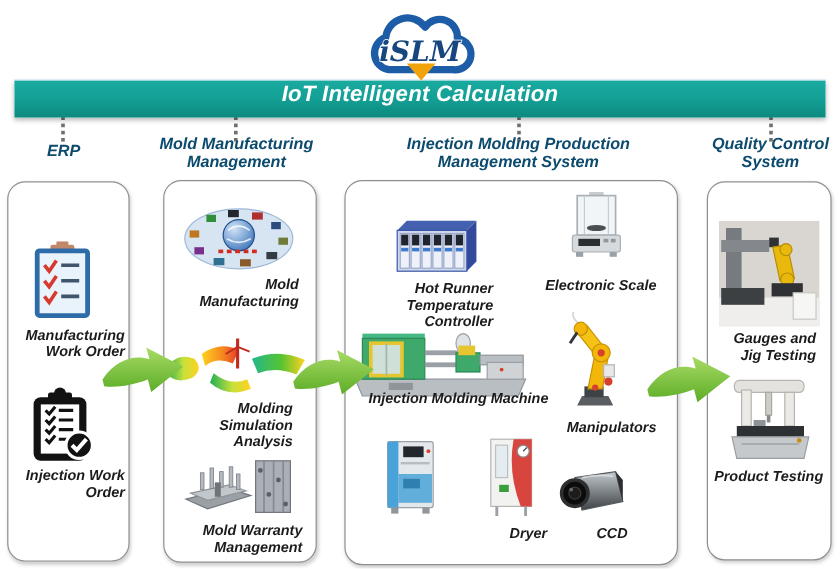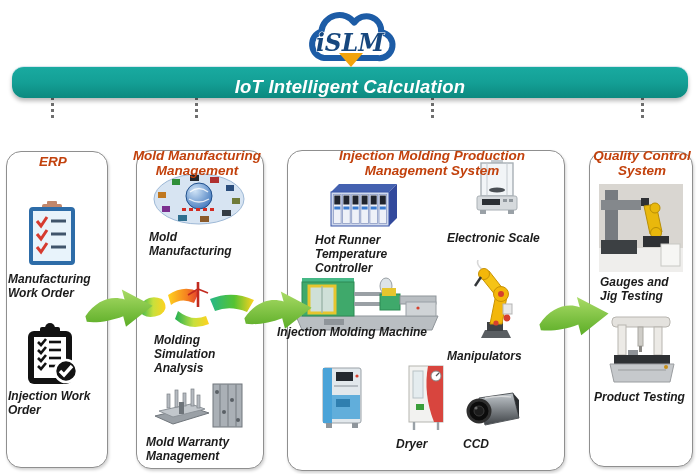--- a/index.html
+++ b/index.html
@@ -4,44 +4,44 @@
 <style>
   html,body{margin:0;padding:0;background:#ffffff;}
   .stage{
     position:relative;width:700px;height:474px;background:#ffffff;overflow:hidden;
     font-family:"Liberation Sans",sans-serif;
     font-style:italic;
   }
   .abs{position:absolute;}
   
   .banner{
-    left:12px;top:66px;width:676px;height:31px;border-radius:12px;
+    left:12px;top:66px;width:676px;height:31px;border-radius:0;
     background:linear-gradient(180deg,#19aaa0 0%,#14a096 48%,#0c897f 100%);
     border-top:1px solid #d7e6ef;
     box-shadow:0 3px 4px rgba(0,0,0,.28);
-    display:flex;align-items:flex-end;justify-content:center;z-index:4;
+    display:flex;align-items:flex-start;justify-content:center;z-index:4;
   }
   .banner-text{color:#fff;font-size:18.5px;font-weight:bold;letter-spacing:.2px;}
   .triangle-down{
     left:339px;top:53px;width:0;height:0;z-index:5;
     border-left:12px solid transparent;border-right:12px solid transparent;
     border-top:14px solid #f2a30b;
   }
   .dotted{width:0;height:21px;top:97px;border-left:3px dotted #6f6f6f;z-index:2;}
   .section-title{
-    color:#c2410c;font-weight:bold;font-size:13.5px;line-height:1.13;
-    text-align:center;z-index:3;margin-top:36px;
+    color:#0c4a6e;font-weight:bold;font-size:13.5px;line-height:1.13;
+    text-align:center;z-index:3;
   }
   .panel{
     background:#fff;border:1.6px solid #8f8f8f;border-radius:15px;
     box-shadow:1px 2px 3px rgba(0,0,0,.18);z-index:1;
   }
   .item-label{
     font-size:12px;font-weight:bold;color:#1b1b1b;line-height:1.18;
-    text-align:left;z-index:3;
+    text-align:right;z-index:3;
   }
   .img{z-index:2;}
   .arrow{z-index:6;}
 </style>
 </head>
 <body>
 
 <div class="stage">
 
   <svg width="0" height="0" style="position:absolute">

